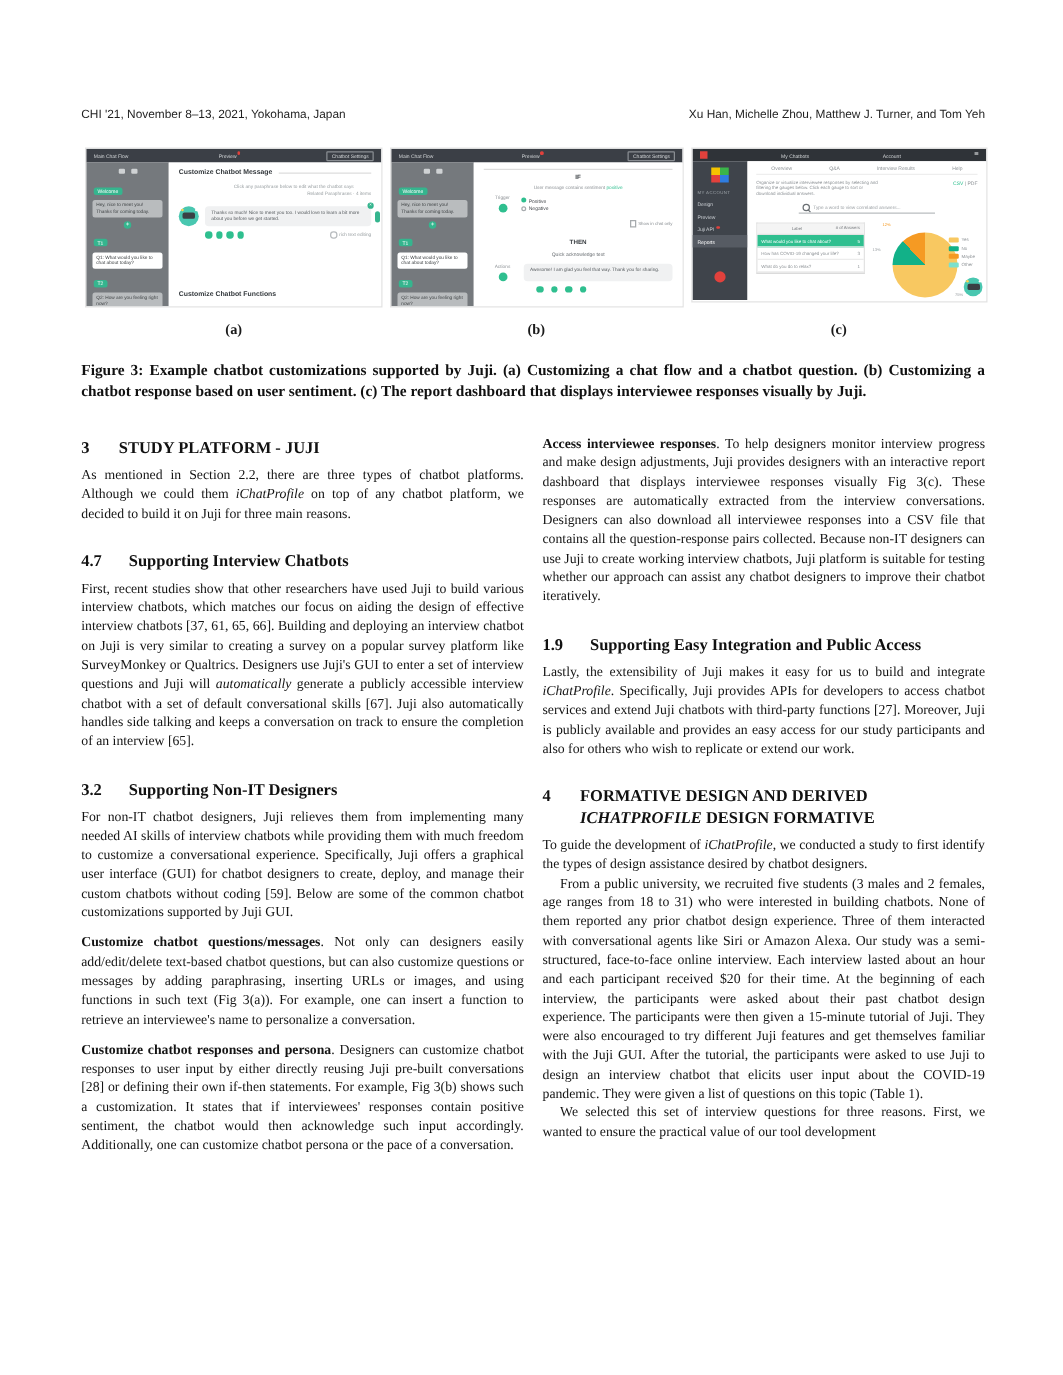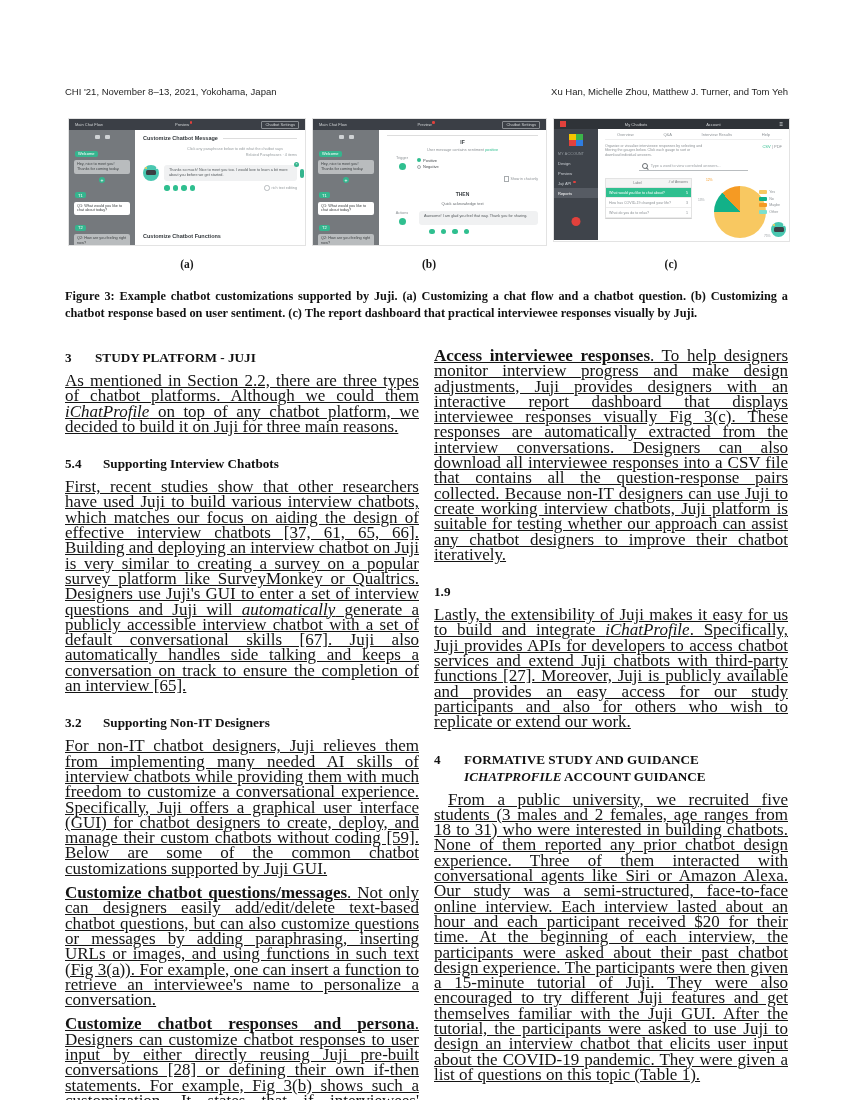--- a/index.html
+++ b/index.html
@@ -134,21 +134,21 @@
   .c-avatar .face{left:2.5px;top:4.5px;width:10px;height:5px;}
 
   
   .sublabel{position:absolute;top:140px;font-size:11.5px;font-weight:bold;width:40px;text-align:center;}
   .caption{position:absolute;top:170px;left:65px;width:723px;font-size:12.3px;font-weight:bold;
            line-height:16.5px;text-align:justify;color:#111;}
 
   
   .columns{position:absolute;top:344px;left:65px;width:723px;display:flex;gap:15px;}
   .col{flex:1;min-width:0;}
-  .col p{margin:0;font-size:17px;line-height:15.3px;text-align:justify;color:#141414;text-decoration:underline;}
+  .col p{margin:0;font-size:11px;line-height:15.3px;text-align:justify;color:#141414;}
   .pgap{margin-top:9px !important;}
   .pindent{text-indent:14px;}
   .sec-h{display:flex;font-weight:bold;font-size:13.2px;line-height:17px;margin:21px 0 7px;color:#111;}
   .sec-h.first{margin-top:5px;}
   .sec-h .num{flex:0 0 30px;}
   .sec-h.sub .num{flex:0 0 38px;}
   .sec-h .t{max-width:292px;}
 </style>
 </head>
 <body>
@@ -386,57 +386,60 @@
               </div>
           </div>
         </div>
       </div>
     </div>
 
     <div class="sublabel" style="left:167px;">(a)</div>
     <div class="sublabel" style="left:409px;">(b)</div>
     <div class="sublabel" style="left:651px;">(c)</div>
 
-    <div class="caption">Figure 3: Example chatbot customizations supported by Juji. (a) Customizing a chat flow and a chatbot question. (b) Customizing a chatbot response based on user sentiment. (c) The report dashboard that practical interviewee responses visually by Juji.</div>
+    <div class="caption">Figure 3: Example chatbot customizations supported by Juji. (a) Customizing a chat flow and a chatbot question. (b) Customizing a chatbot response based on user sentiment. (c) The report dashboard that displays interviewee responses visually by Juji.</div>
   </div>
 
   <div class="columns">
 
     <div class="col">
       <div class="sec-h first">
         <span class="num">3</span>
           <span class="t">STUDY PLATFORM - JUJI</span>
       </div>
       <p><span>As mentioned in Section 2.2, there are three types of chatbot platforms. Although we could them </span><span class="it">iChatProfile</span><span> on top of any chatbot platform, we decided to build it on Juji for three main reasons.</span></p>
 
       <div class="sec-h sub">
-        <span class="num">5.4</span>
+        <span class="num">4.7</span>
           <span class="t">Supporting Interview Chatbots</span>
       </div>
       <p><span>First, recent studies show that other researchers have used Juji to build various interview chatbots, which matches our focus on aiding the design of effective interview chatbots [37, 61, 65, 66]. Building and deploying an interview chatbot on Juji is very similar to creating a survey on a popular survey platform like SurveyMonkey or Qualtrics. Designers use Juji's GUI to enter a set of interview questions and Juji will </span><span class="it">automatically</span><span> generate a publicly accessible interview chatbot with a set of default conversational skills [67]. Juji also automatically handles side talking and keeps a conversation on track to ensure the completion of an interview [65].</span></p>
 
       <div class="sec-h sub">
         <span class="num">3.2</span>
           <span class="t">Supporting Non-IT Designers</span>
       </div>
       <p><span>For non-IT chatbot designers, Juji relieves them from implementing many needed AI skills of interview chatbots while providing them with much freedom to customize a conversational experience. Specifically, Juji offers a graphical user interface (GUI) for chatbot designers to create, deploy, and manage their custom chatbots without coding [59]. Below are some of the common chatbot customizations supported by Juji GUI.</span></p>
 
       <p class="pgap"><span class="bd">Customize chatbot questions/messages</span><span>. Not only can designers easily add/edit/delete text-based chatbot questions, but can also customize questions or messages by adding paraphrasing, inserting URLs or images, and using functions in such text (Fig 3(a)). For example, one can insert a function to retrieve an interviewee's name to personalize a conversation.</span></p>
       <p class="pgap"><span class="bd">Customize chatbot responses and persona</span><span>. Designers can customize chatbot responses to user input by either directly reusing Juji pre-built conversations [28] or defining their own if-then statements. For example, Fig 3(b) shows such a customization. It states that if interviewees' responses contain positive sentiment, the chatbot would then acknowledge such input accordingly. Additionally, one can customize chatbot persona or the pace of a conversation.</span></p>
     </div>
 
     <div class="col" style="padding-top:4px;">
       <p><span class="bd">Access interviewee responses</span><span>. To help designers monitor interview progress and make design adjustments, Juji provides designers with an interactive report dashboard that displays interviewee responses visually Fig 3(c). These responses are automatically extracted from the interview conversations. Designers can also download all interviewee responses into a CSV file that contains all the question-response pairs collected. Because non-IT designers can use Juji to create working interview chatbots, Juji platform is suitable for testing whether our approach can assist any chatbot designers to improve their chatbot iteratively.</span></p>
 
       <div class="sec-h sub">
         <span class="num">1.9</span>
+          <span class="t">Supporting Easy Integration and Public Access</span>
       </div>
       <p><span>Lastly, the extensibility of Juji makes it easy for us to build and integrate </span><span class="it">iChatProfile</span><span>. Specifically, Juji provides APIs for developers to access chatbot services and extend Juji chatbots with third-party functions [27]. Moreover, Juji is publicly available and provides an easy access for our study participants and also for others who wish to replicate or extend our work.</span></p>
 
       <div class="sec-h">
         <span class="num">4</span>
-          <span class="t"><span>FORMATIVE STUDY AND GUIDANCE </span><span class="it">ICHATPROFILE</span><span> ACCOUNT GUIDANCE</span></span>
-      </div>
+          <span class="t"><span>FORMATIVE DESIGN AND DERIVED </span><span class="it">ICHATPROFILE</span><span> DESIGN FORMATIVE</span></span>
+      </div>
+      <p><span>To guide the development of </span><span class="it">iChatProfile</span><span>, we conducted a study to first identify the types of design assistance desired by chatbot designers.</span></p>
       <p class="pindent">From a public university, we recruited five students (3 males and 2 females, age ranges from 18 to 31) who were interested in building chatbots. None of them reported any prior chatbot design experience. Three of them interacted with conversational agents like Siri or Amazon Alexa. Our study was a semi-structured, face-to-face online interview. Each interview lasted about an hour and each participant received $20 for their time. At the beginning of each interview, the participants were asked about their past chatbot design experience. The participants were then given a 15-minute tutorial of Juji. They were also encouraged to try different Juji features and get themselves familiar with the Juji GUI. After the tutorial, the participants were asked to use Juji to design an interview chatbot that elicits user input about the COVID-19 pandemic. They were given a list of questions on this topic (Table 1).</p>
+      <p class="pindent">We selected this set of interview questions for three reasons. First, we wanted to ensure the practical value of our tool development</p>
     </div>
   </div>
 
 </div>
 
 </body></html>

